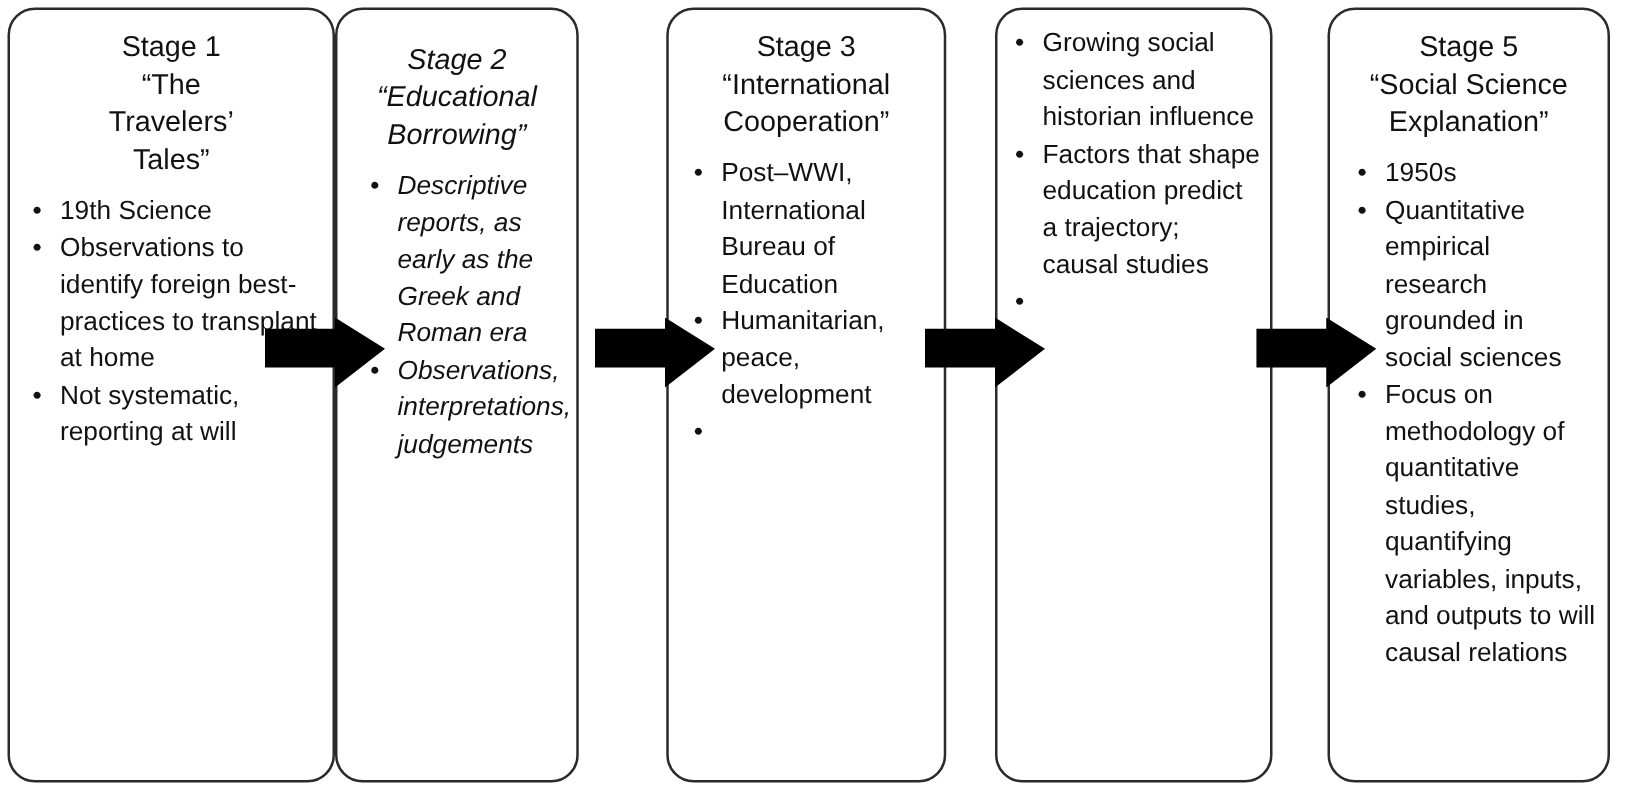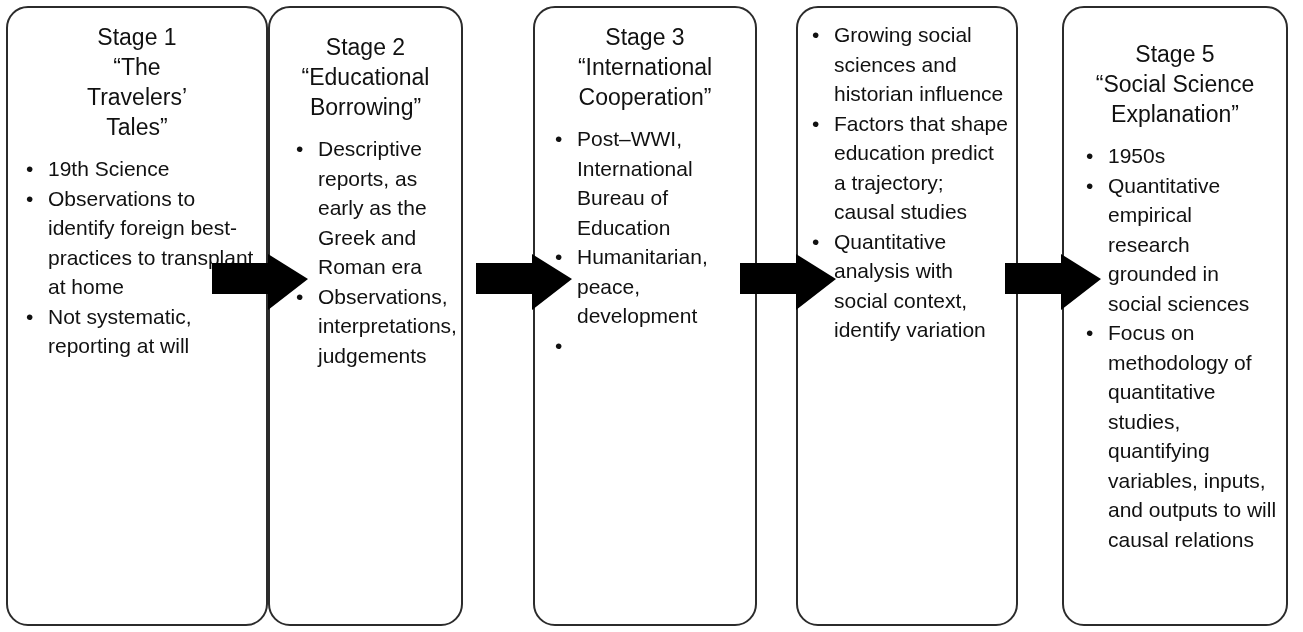--- a/index.html
+++ b/index.html
@@ -78,21 +78,21 @@
       <div class="stage-title" style="padding-top: 14px;">Stage 1
 “The
 Travelers’
 Tales”</div>
       <ul class="bullet-list" style="padding-left: 10px;">
         <li class="bullet-item"><span class="bullet-dot">•</span><span>19th Science</span></li>
         <li class="bullet-item"><span class="bullet-dot">•</span><span>Observations to identify foreign best-practices to transplant at home</span></li>
         <li class="bullet-item"><span class="bullet-dot">•</span><span>Not systematic, reporting at will</span></li>
       </ul>
     </div>
-    <div class="stage-box" style="left: 268px; width: 195px;">
+    <div class="stage-box" style="left: 268px; width: 195px; font-style: italic;">
       <div class="stage-title" style="padding-top: 24px;">Stage 2
 “Educational
 Borrowing”</div>
       <ul class="bullet-list" style="padding-left: 18px;">
         <li class="bullet-item"><span class="bullet-dot">•</span><span>Descriptive reports, as early as  the Greek and Roman era</span></li>
         <li class="bullet-item"><span class="bullet-dot">•</span><span>Observations, interpretations, judgements</span></li>
       </ul>
     </div>
     <div class="stage-box" style="left: 533px; width: 224px;">
       <div class="stage-title" style="padding-top: 14px;">Stage 3
@@ -101,25 +101,25 @@
       <ul class="bullet-list" style="padding-left: 12px;">
         <li class="bullet-item"><span class="bullet-dot">•</span><span>Post–WWI, International Bureau of Education</span></li>
         <li class="bullet-item"><span class="bullet-dot">•</span><span>Humanitarian, peace, development</span></li>
         <li class="bullet-item"><span class="bullet-dot">•</span></li>
       </ul>
     </div>
     <div class="stage-box" style="left: 796px; width: 222px;">
       <ul class="bullet-list" style="padding-left: 6px;">
         <li class="bullet-item"><span class="bullet-dot">•</span><span>Growing social sciences and historian influence</span></li>
         <li class="bullet-item"><span class="bullet-dot">•</span><span>Factors that shape education predict a trajectory; causal studies</span></li>
-        <li class="bullet-item"><span class="bullet-dot">•</span><span>Quantitative analysis with social context, identify variation</span></li>
+        <li class="bullet-item"><span class="bullet-dot">•</span></li>
       </ul>
     </div>
     <div class="stage-box" style="left: 1062px; width: 226px;">
-      <div class="stage-title" style="padding-top: 31px;">Stage 5
+      <div class="stage-title" style="padding-top: 14px;">Stage 5
 “Social Science
 Explanation”</div>
       <ul class="bullet-list" style="padding-left: 14px;">
         <li class="bullet-item"><span class="bullet-dot">•</span><span>1950s</span></li>
         <li class="bullet-item"><span class="bullet-dot">•</span><span>Quantitative empirical research grounded in social sciences</span></li>
         <li class="bullet-item"><span class="bullet-dot">•</span><span>Focus on methodology of quantitative studies, quantifying variables, inputs, and outputs to will causal relations</span></li>
       </ul>
     </div>
     <div class="arrow" style="left: 212px; top: 254px; width: 96px;">
       <svg width="96" height="56" viewBox="0 0 96 56">

